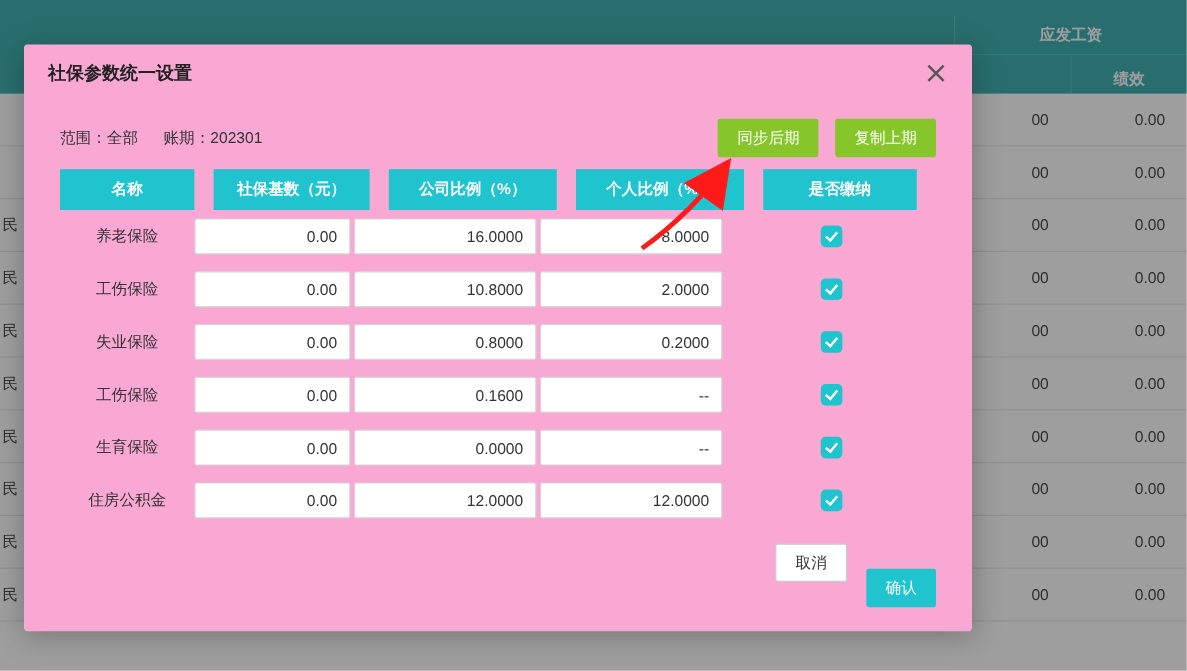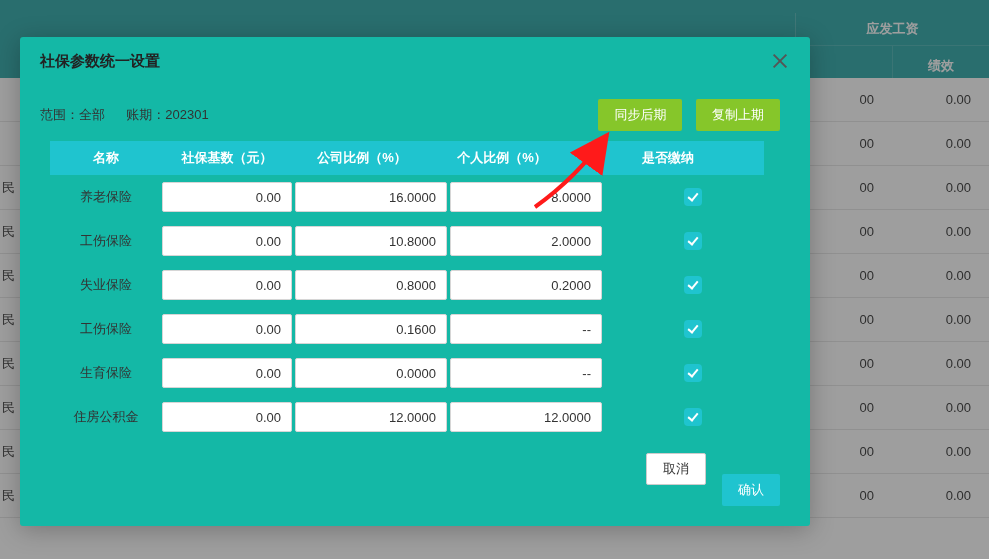--- a/index.html
+++ b/index.html
@@ -60,42 +60,42 @@
   }
   .mask {
     position: absolute; inset: 0;
     background: rgba(40,40,40,0.45);
   }
   
   .modal {
     position: absolute;
     left: 20px; top: 37px;
     width: 790px;
-    background: #14b8a6;
+    background: #f9a8d4;
     box-shadow: 0 4px 24px rgba(0,0,0,0.25);
     border-radius: 3px;
     padding-bottom: 20px;
   }
   .modal-head {
     display: flex; align-items: center; justify-content: space-between;
     padding: 14px 20px 14px 20px;
   }
   .modal-head h3 { font-size: 15px; font-weight: bold; color: #222; }
   .close-btn {
     width: 20px; height: 20px; cursor: pointer;
     position: relative;
   }
   .close-btn::before, .close-btn::after {
     content:""; position:absolute; left:9px; top:1px; width:2px; height:18px; background:#555;
   }
   .close-btn::before { transform: rotate(45deg); }
   .close-btn::after  { transform: rotate(-45deg); }
   .modal-toolbar {
     display: flex; align-items: center; justify-content: space-between;
-    padding: 14px 30px 10px 20px;
+    padding: 14px 30px 10px 30px;
   }
   .info { color:#333; font-size:13px; }
   .info span.gap { display:inline-block; width:14px; }
   .btn {
     display:inline-flex; align-items:center; justify-content:center;
     height:32px; padding:0 16px; font-size:13px; border-radius:2px;
     cursor:pointer; border:none; color:#fff;
   }
   .btn-green { background:#86c62a; margin-left:10px; }
   .btn-teal  { background:#1fc4cf;margin-top:21px; }
@@ -107,21 +107,21 @@
   
   .tbl {
     margin: 0 30px;
   }
   .tbl-head {
     display:flex;
   }
   .tbl-head > div {
     background:#1fc4cf; color:#fff; font-size:13px; font-weight:bold;
     height:34px; line-height:34px; text-align:center;
-    margin-right:0;
+    margin-right:16px;
   }
   .tbl-head > div:last-child{margin-right:16px;}
   .col-name  { width:112px; }
   .col-base  { width:130px; }
   .col-comp  { width:140px; }
   .col-pers  { width:140px; }
   .col-flag  { flex:1; }
   .tbl-row {
     display:flex; align-items:center;
     height:44px;

